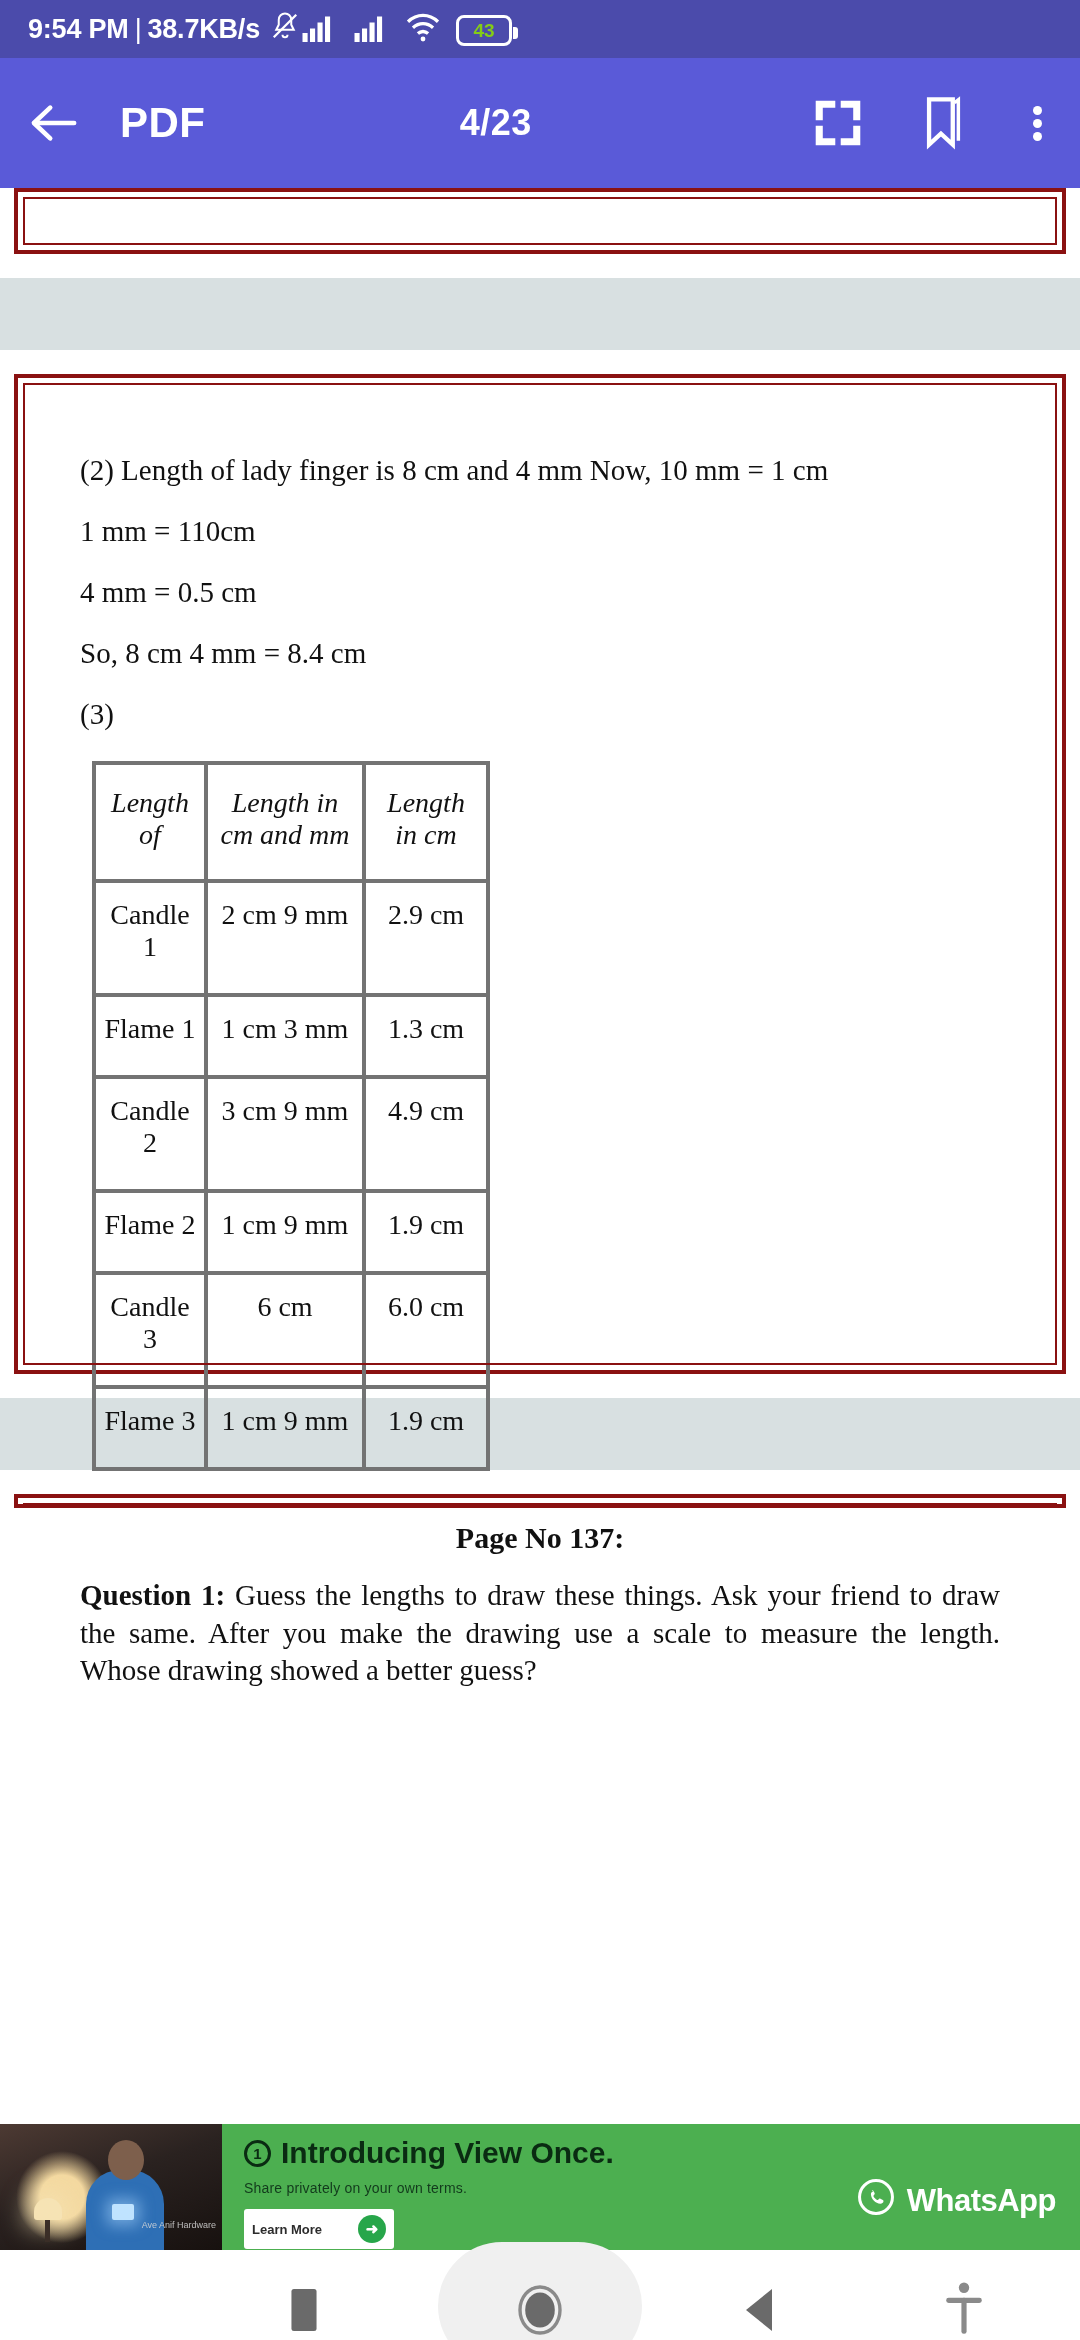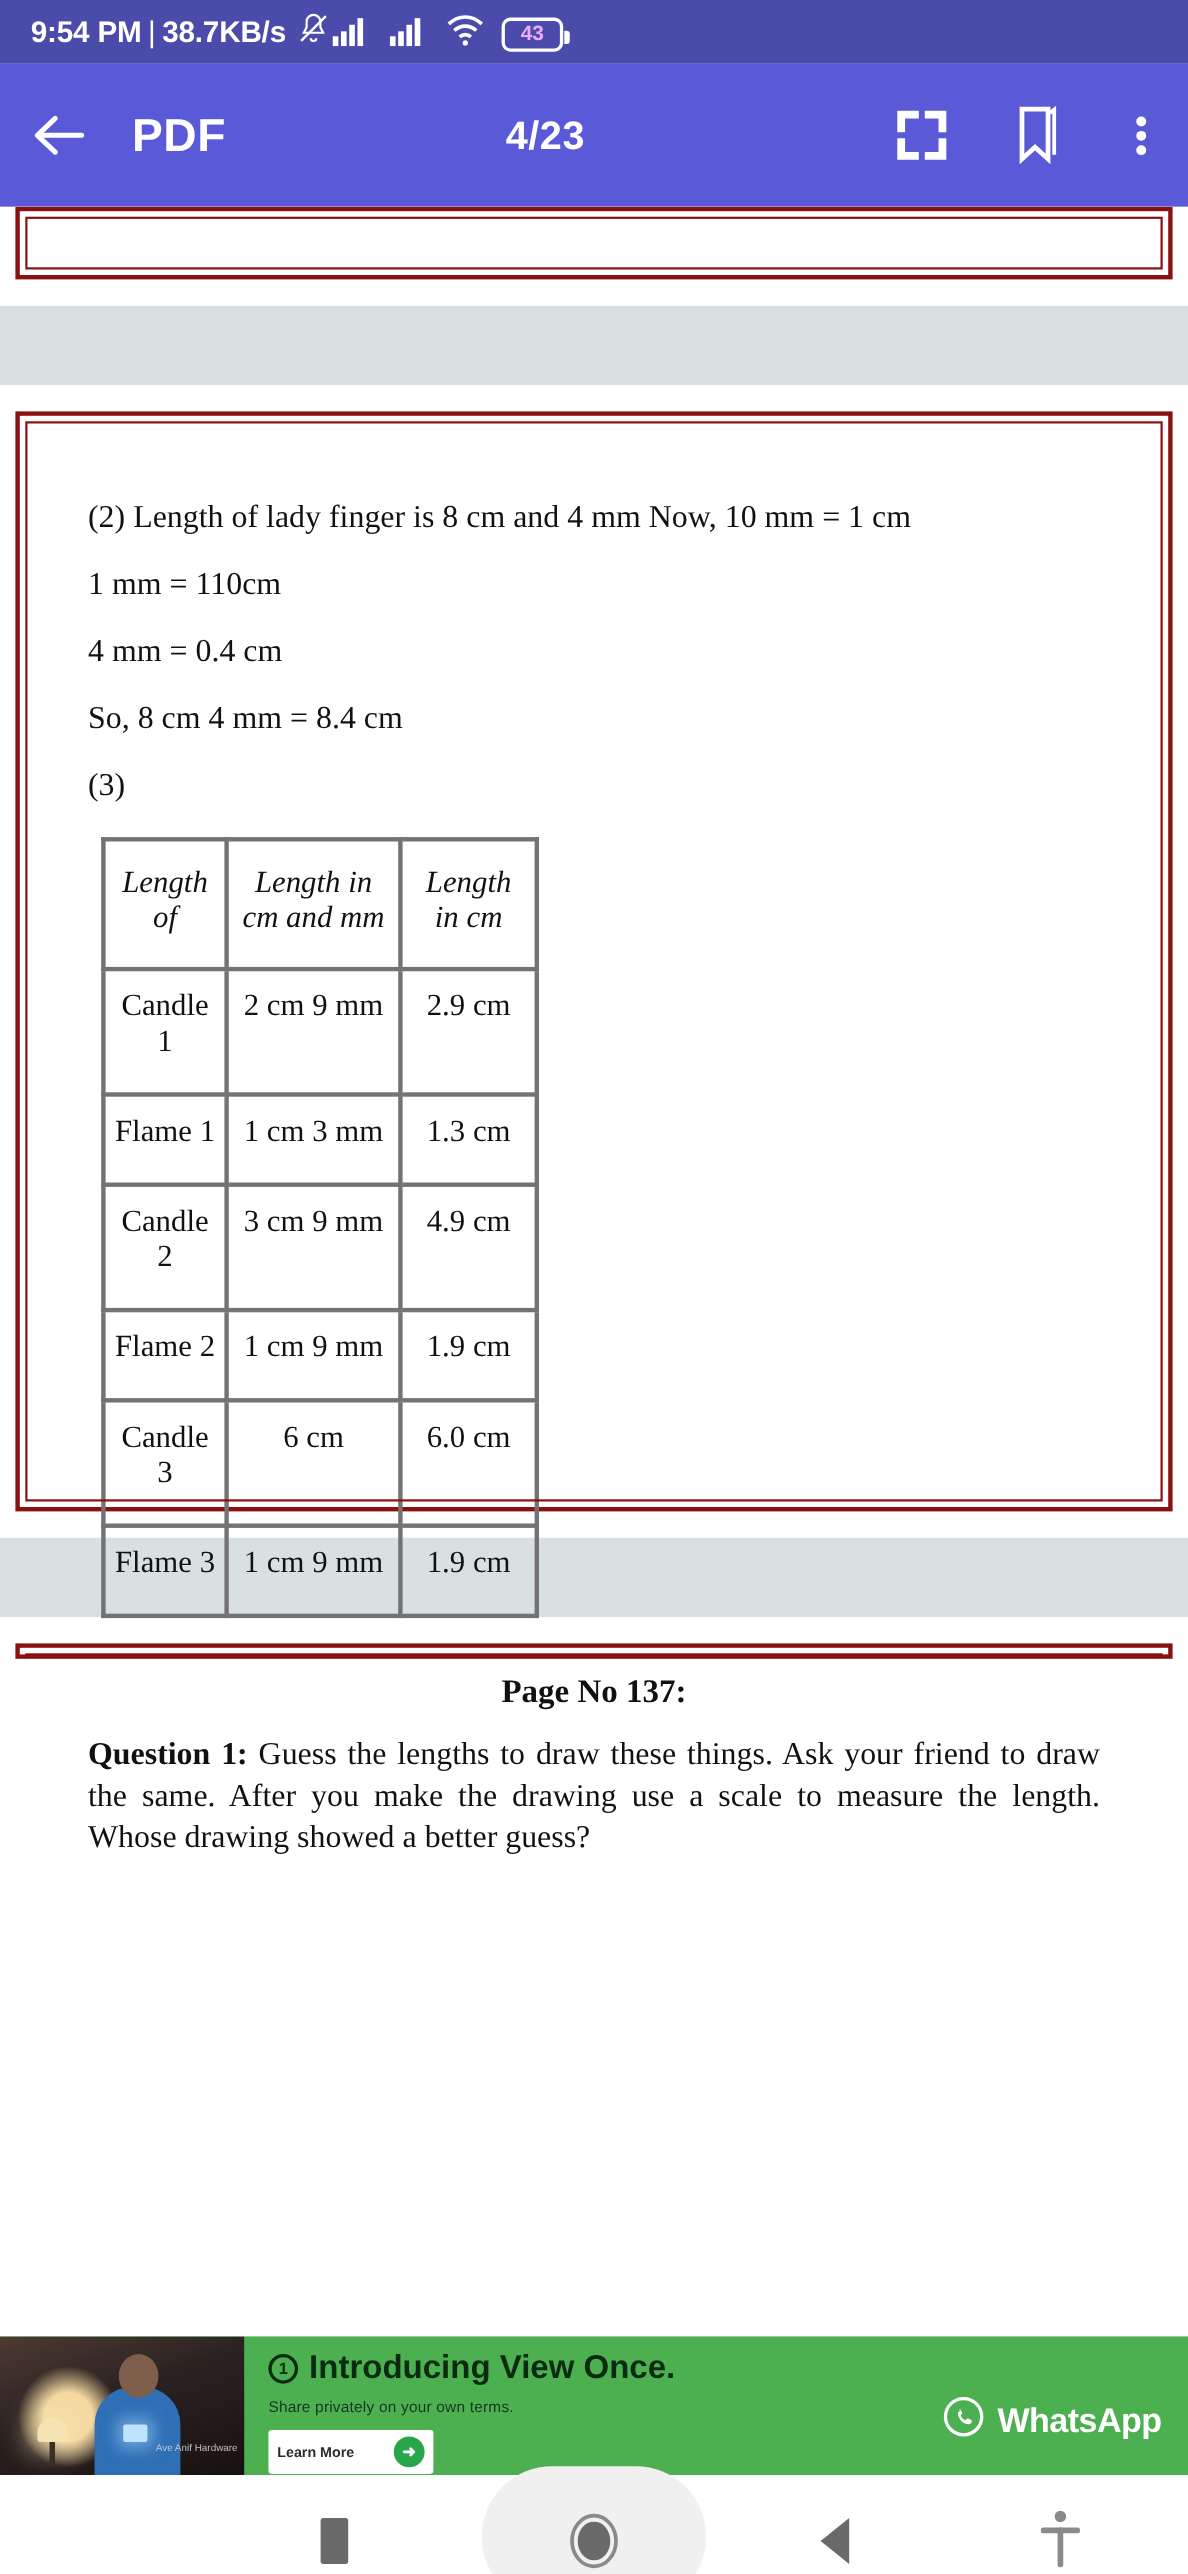--- a/index.html
+++ b/index.html
@@ -24,21 +24,21 @@
     white-space:nowrap;
   }
   .status-left .sep{ margin:0 6px; font-weight:400; }
   .bell-mute{ margin-left:10px; display:inline-block; }
   .status-right{ display:flex; align-items:flex-end; gap:14px; }
   .batt{
     position:relative;
     border:3px solid #ffffff; border-radius:8px;
     width:56px; height:31px;
     display:flex; align-items:center; justify-content:center;
-    font-size:19px; font-weight:bold; color:#f0abfc;
+    font-size:19px; font-weight:bold; color:#84cc16;
   }
   .batt:after{
     content:""; position:absolute; right:-9px; top:9px;
     width:5px; height:12px; background:#ffffff; border-radius:0 3px 3px 0;
   }
 
   
   .toolbar{
     height:130px; width:1080px;
     background:#5a5ad8;
@@ -311,21 +311,21 @@
 
   <div class="gap-white"></div>
   <div class="gap"></div>
   <div class="gap-white"></div>
 
   <div class="page-sheet page-main">
     <div class="doc-body">
 
       <div class="doc-line">(2) Length of lady finger is 8 cm and 4 mm Now, 10 mm = 1 cm</div>
       <div class="doc-line">1 mm = 110cm</div>
-      <div class="doc-line">4 mm = 0.4 cm</div>
+      <div class="doc-line">4 mm = 0.5 cm</div>
       <div class="doc-line">So, 8 cm 4 mm = 8.4 cm</div>
       <div class="doc-line">(3)</div>
 
       <table class="measure">
         <tbody>
             <tr class="hdr">
           <td class="c0">Length of</td>
           <td class="c1">Length in cm and mm</td>
           <td class="c2">Length in cm</td>
         </tr>

